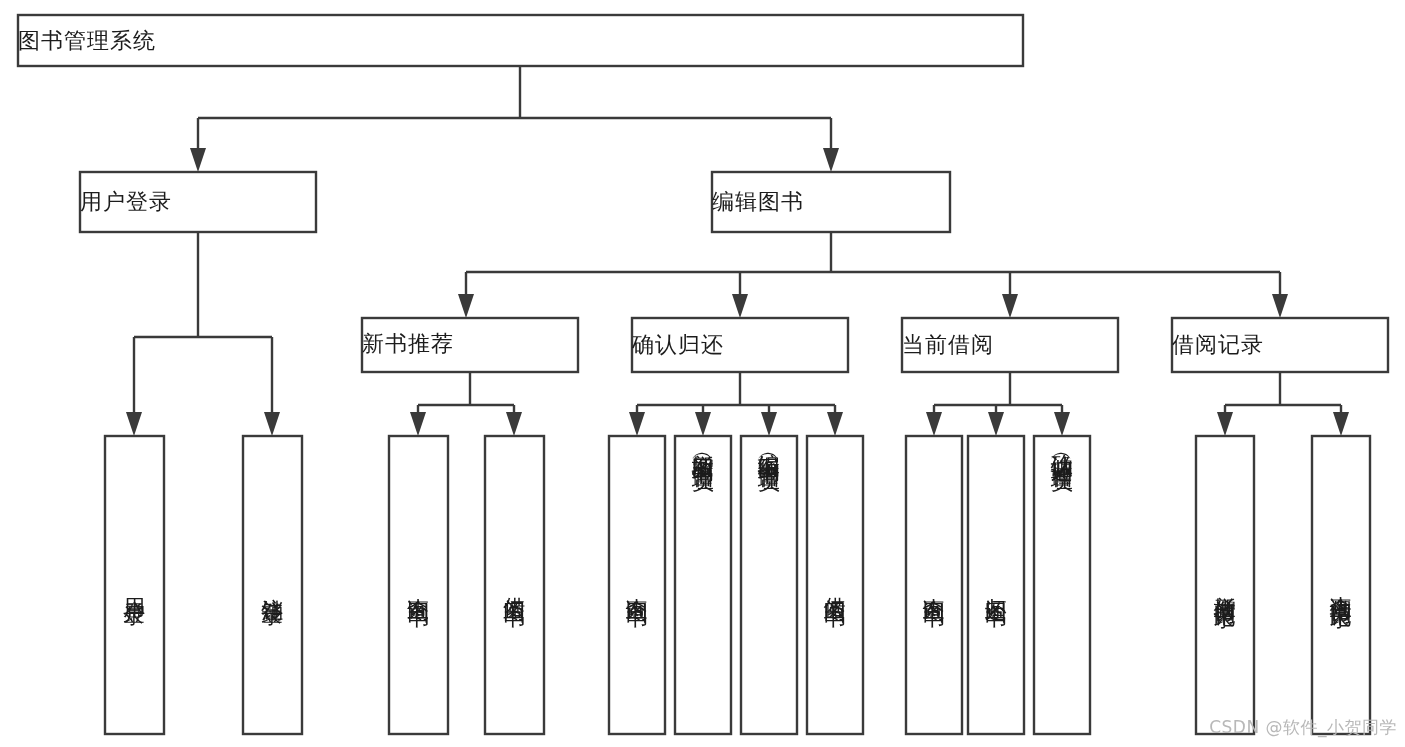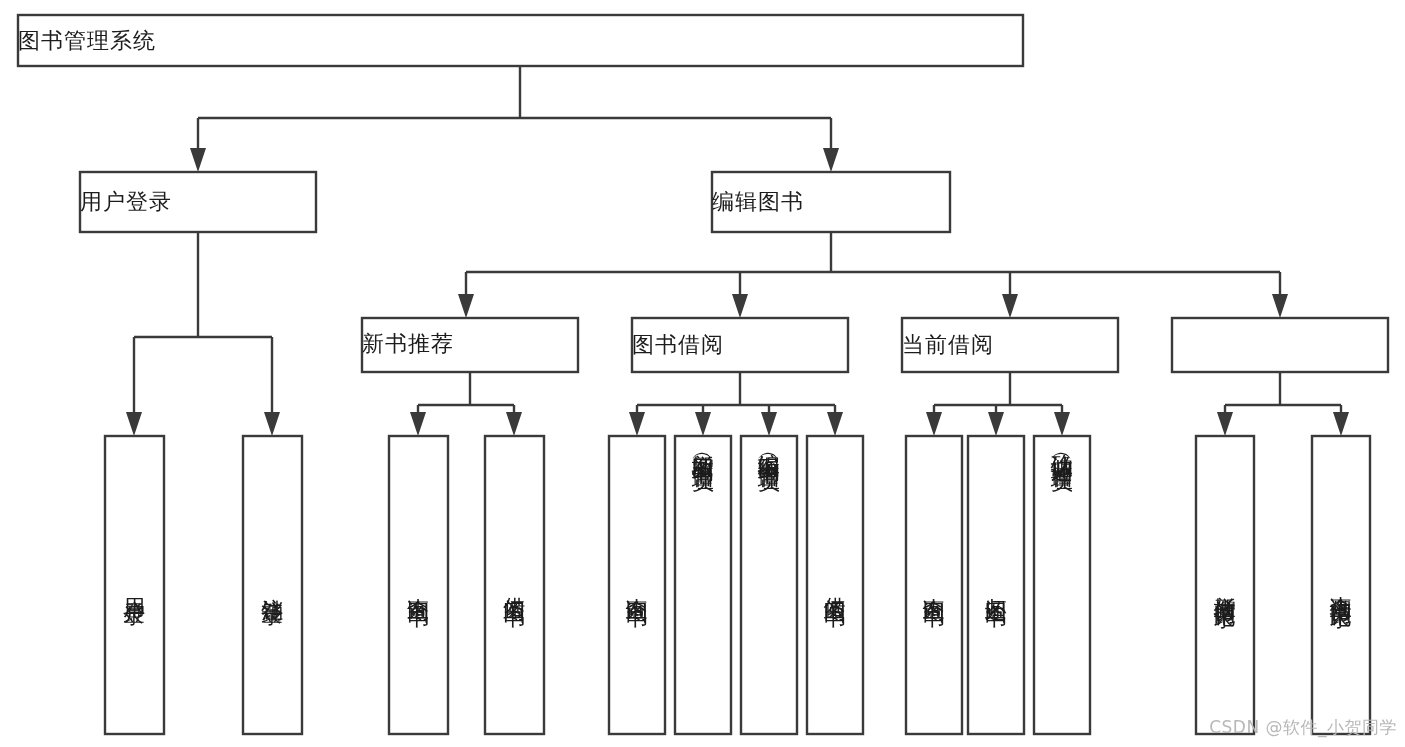--- a/index.html
+++ b/index.html
@@ -202,25 +202,28 @@
     <span class="hlabel-text">用户登录</span>
   </div>
   <div class="hlabel-wrap" style="left:712px; top:172px; width:238px; height:60px;">
     <span class="hlabel-text">编辑图书</span>
   </div>
 
   <div class="hlabel-wrap" style="left:362px; top:318px; width:216px; height:52px;">
     <span class="hlabel-text">新书推荐</span>
   </div>
   <div class="hlabel-wrap" style="left:632px; top:318px; width:216px; height:54px;">
-    <span class="hlabel-text">图书借阅</span>
+    <span class="hlabel-text">确认归还</span>
   </div>
   <div class="hlabel-wrap" style="left:902px; top:318px; width:216px; height:54px;border-radius:19px;">
     <span class="hlabel-text">当前借阅</span>
   </div>
+  <div class="hlabel-wrap" style="left:1172px; top:318px; width:216px; height:54px;">
+    <span class="hlabel-text">借阅记录</span>
+  </div>
 
   <div class="vlabel-wrap" style="left:105px; top:436px; width:59px; height:298px;">
     <span class="vlabel-text">用户登录</span>
   </div>
   <div class="vlabel-wrap" style="left:243px; top:436px; width:59px; height:298px;">
     <span class="vlabel-text">注销登录</span>
   </div>
 
   <div class="vlabel-wrap" style="left:389px; top:436px; width:59px; height:298px;">
     <span class="vlabel-text">查询图书</span>

